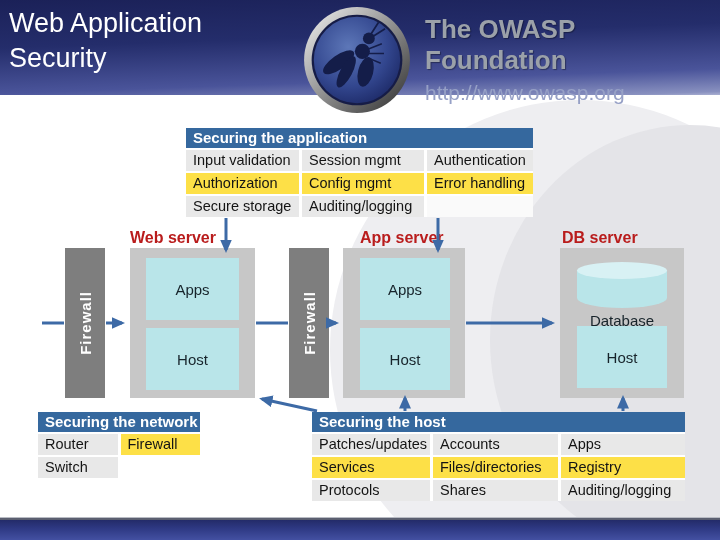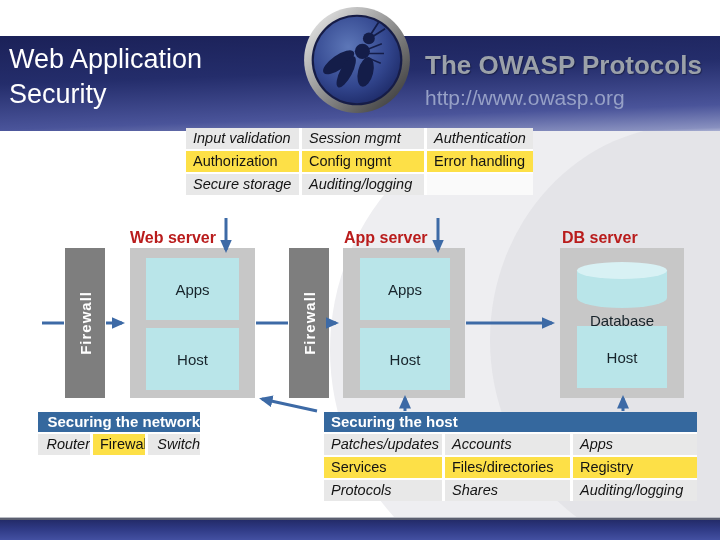--- a/index.html
+++ b/index.html
@@ -1,42 +1,42 @@
 <!DOCTYPE html>
 <html><head>
 <meta charset="utf-8">
 <style>
   html,body{margin:0;padding:0;}
   body{font-family:"Liberation Sans","DejaVu Sans",sans-serif;}
   .slide{position:relative;width:720px;height:540px;overflow:hidden;background:#ffffff;}
 
   
   .header{position:absolute;left:0;top:0;width:720px;height:95px;
-    background:linear-gradient(178deg,#1b2158 0%,#242d6b 40%,#4a549a 78%,#8890bf 97%,#aab0d2 100%);margin-top:36px;}
+    background:linear-gradient(178deg,#1b2158 0%,#242d6b 40%,#4a549a 78%,#8890bf 97%,#aab0d2 100%);}
   .page-title{position:absolute;left:9px;top:6px;color:#ffffff;font-size:27px;line-height:35px;font-weight:500;}
   .foundation-wrap{position:absolute;left:425px;top:14px;}
   .foundation{font-size:26px;font-weight:bold;color:#9ba1a9;text-shadow:1px 1px 1px rgba(0,0,0,.35);}
   .owasp-url{font-size:21px;color:#96a0c6;margin-top:5px;}
   .logo{position:absolute;left:303px;top:3px;width:108px;height:114px;}
 
   
   .bg-ellipse-outer{position:absolute;left:330px;top:100px;width:500px;height:500px;border-radius:50%;background:#eeeef1;}
   .bg-ellipse-inner{position:absolute;left:490px;top:125px;width:400px;height:430px;border-radius:50%;background:#e4e4e8;}
 
   
   .tbl{position:absolute;display:grid;gap:2px 3px;background:#ffffff;}
   .tbl-header{grid-column:1 / -1;background:#35689e;color:#ffffff;font-weight:bold;font-size:15px;
     line-height:20px;height:20px;padding-left:7px;}
   .cell{font-size:14.5px;line-height:21px;height:21px;padding-left:7px;color:#141414;white-space:nowrap;overflow:hidden;}
-  .row-a{background:#e8e8e8;font-style:italic;}
+  .row-a{background:#e8e8e8;}
   .row-b{background:#fde047;}
   .cell-empty{background:#fafafa;}
   .tbl-app{left:186px;top:128px;width:347px;grid-template-columns:113px 122px 1fr;}
-  .tbl-net{left:38px;top:412px;width:162px;grid-template-columns:1fr 1fr 1fr;text-align:right;}
-  .tbl-host{left:324px;top:412px;width:373px;grid-template-columns:118px 125px 1fr;}
+  .tbl-net{left:38px;top:412px;width:162px;grid-template-columns:1fr 1fr;}
+  .tbl-host{left:312px;top:412px;width:373px;grid-template-columns:118px 125px 1fr;}
 
   
   .srv-label{position:absolute;font-size:16px;font-weight:bold;color:#b91c1c;white-space:nowrap;}
   .srv-box{position:absolute;top:248px;height:150px;background:#c7c7c7;}
   .fw{position:absolute;top:248px;width:40px;height:150px;background:#7e7e7e;display:flex;align-items:center;justify-content:center;}
   .fw span{writing-mode:vertical-rl;transform:rotate(180deg);color:#ffffff;font-weight:bold;font-size:15px;letter-spacing:1px;}
   .inner-box{position:absolute;background:#b9e5e9;display:flex;align-items:center;justify-content:center;
     font-size:15px;color:#17242b;}
   .cyl-top{position:absolute;background:#d8f1f4;border-radius:50%;}
   .cyl-body{position:absolute;background:#b9e5e9;border-radius:0 0 45px 45px / 0 0 10px 10px;}
@@ -56,21 +56,21 @@
 
   <div class="bg-ellipse-outer"></div>
   <div class="bg-ellipse-inner"></div>
 
   <div class="header">
     <div class="page-title">
       <div>Web Application</div>
       <div>Security</div>
     </div>
     <div class="foundation-wrap">
-      <div class="foundation">The OWASP Protocols</div>
+      <div class="foundation">The OWASP Foundation</div>
       <div class="owasp-url">http://www.owasp.org</div>
     </div>
   </div>
 
   <svg class="logo" viewBox="0 0 100 100">
     <defs>
       <linearGradient id="ring" x1="0" y1="0" x2="1" y2="1">
         <stop offset="0" stop-color="#f5f5f5"></stop>
           <stop offset="0.45" stop-color="#9a9a9a"></stop>
           <stop offset="1" stop-color="#2b2b2b"></stop>
@@ -89,33 +89,34 @@
       <ellipse cx="40" cy="61" rx="16" ry="5.5" transform="rotate(-62 40 61)"></ellipse>
       <circle cx="55" cy="42" r="7"></circle>
       <circle cx="61" cy="30" r="5.5"></circle>
       <ellipse cx="58" cy="61" rx="7" ry="14" transform="rotate(14 58 61)"></ellipse>
       <path d="M63 26 L70 15 M65 28 L76 21" stroke="#141d49" stroke-width="1.6" fill="none"></path>
       <path d="M60 40 L73 35 M61 44 L75 44 M60 48 L72 53" stroke="#141d49" stroke-width="1.4" fill="none"></path>
     </g>
   </svg>
 
   <div class="tbl tbl-app">
+    <div class="tbl-header">Securing the application</div>
     <div class="cell row-a">Input validation</div>
     <div class="cell row-a">Session mgmt</div>
     <div class="cell row-a">Authentication</div>
     <div class="cell row-b">Authorization</div>
     <div class="cell row-b">Config mgmt</div>
     <div class="cell row-b">Error handling</div>
     <div class="cell row-a">Secure storage</div>
     <div class="cell row-a">Auditing/logging</div>
     <div class="cell cell-empty"></div>
   </div>
 
   <div class="srv-label" style="left:130px;top:229px;">Web server</div>
-  <div class="srv-label" style="left:344px;top:229px;">App server</div>
+  <div class="srv-label" style="left:360px;top:229px;">App server</div>
   <div class="srv-label" style="left:562px;top:229px;">DB server</div>
 
   <div class="fw" style="left:65px;">
     <span>Firewall</span>
   </div>
   <div class="fw" style="left:289px;">
     <span>Firewall</span>
   </div>
 
   <div class="srv-box" style="left:130px;width:125px;"></div>

